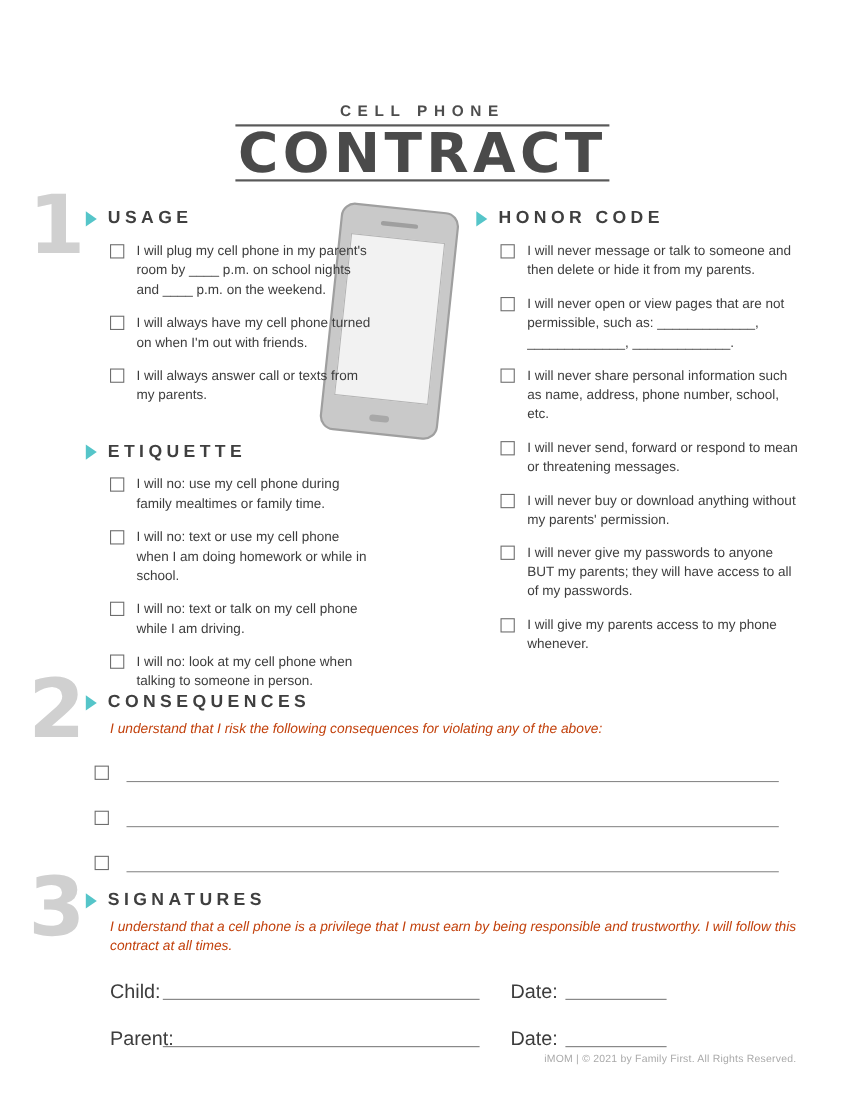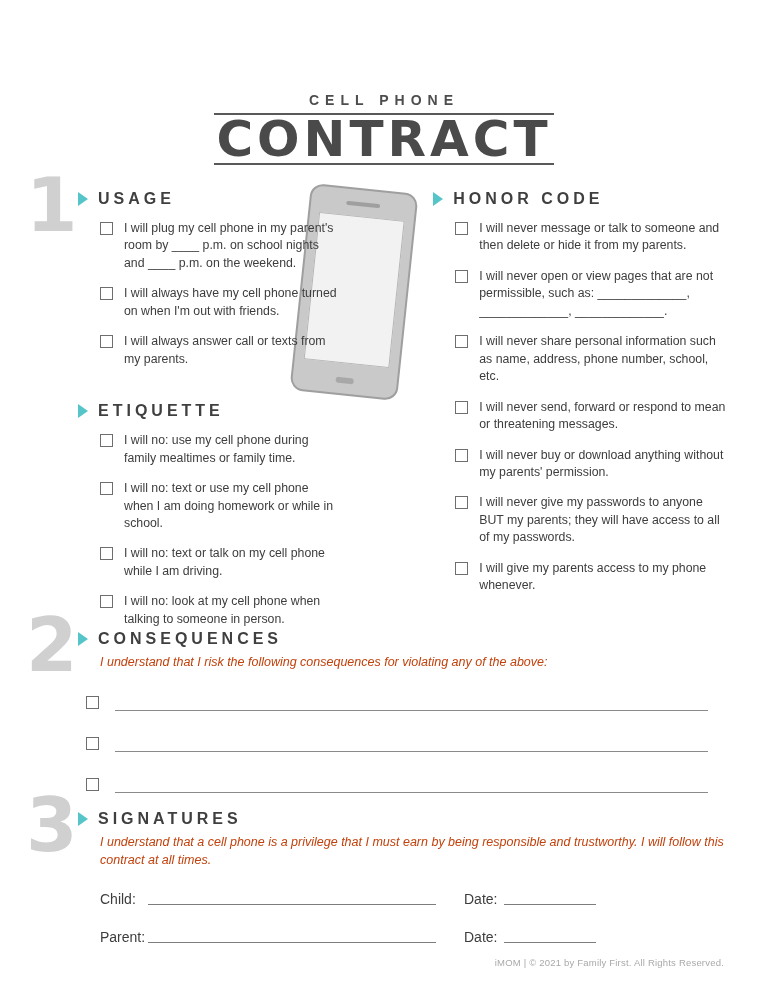--- a/index.html
+++ b/index.html
@@ -208,24 +208,24 @@
 
   
   .signatures {
     position: absolute;
     top: 810px;
     left: 78px;
     right: 40px;
   }
   .sig-row {
     display: flex;
-    align-items: flex-start;
+    align-items: center;
     margin-top: 22px;
     margin-left: 22px;
-    font-size: 14px;
+    font-size: 18px;
     color: #3d3d3d;
   }
   .sig-label { width: 48px; }
   .sig-line {
     width: 288px;
     border-bottom: 1px solid #7d7d7d;
     height: 13px;
   }
   .sig-date-label { margin-left: 28px; }
   .sig-date-line {

